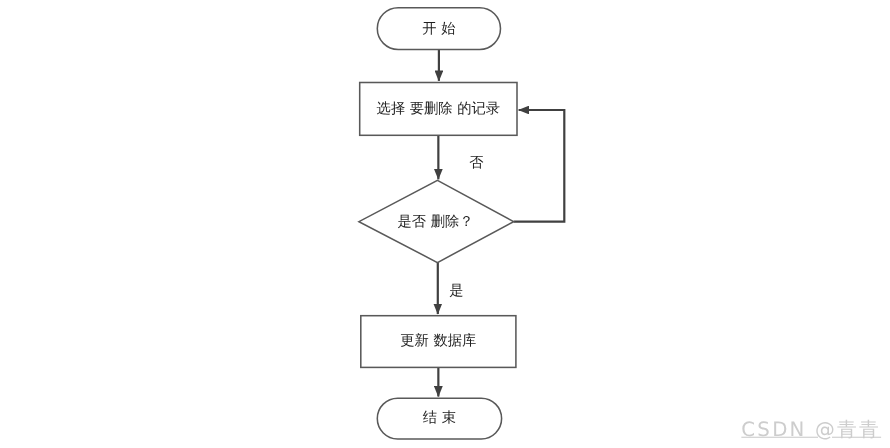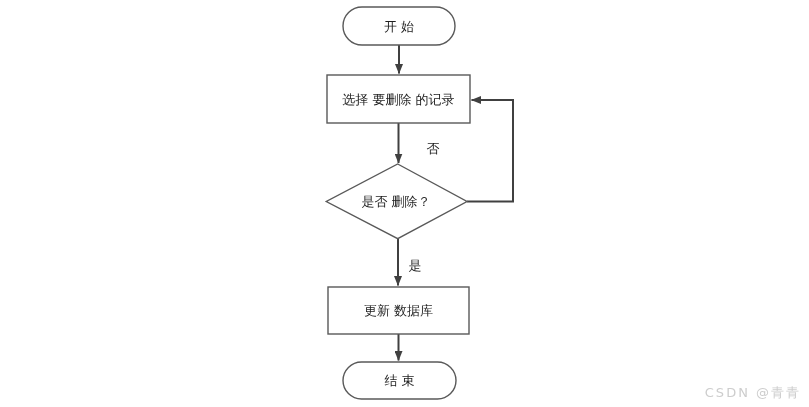--- a/index.html
+++ b/index.html
@@ -32,25 +32,26 @@
     text-anchor: middle;
     dominant-baseline: central;
   }
   .watermark {
     position: absolute;
     right: 8px;
     bottom: 5px;
     display: flex;
     gap: 12px;
     font-family: "DejaVu Sans", sans-serif;
-    font-size: 13px;
+    font-size: 18px;
     letter-spacing: 2px;
     color: var(--watermark, #cdcdcd);
     white-space: nowrap;
     user-select: none;
+    text-decoration: underline;
   }
 </style>
 </head>
 <body>
 
 <div class="canvas">
   <svg class="flow" width="809" height="407" viewBox="0 0 809 407">
     <defs>
       <marker id="ah" viewBox="0 0 10 8" refX="9.5" refY="4" markerWidth="10" markerHeight="8" markerUnits="userSpaceOnUse" orient="auto">
         <path class="ah" d="M0 0 L10 4 L0 8 Z"></path>

